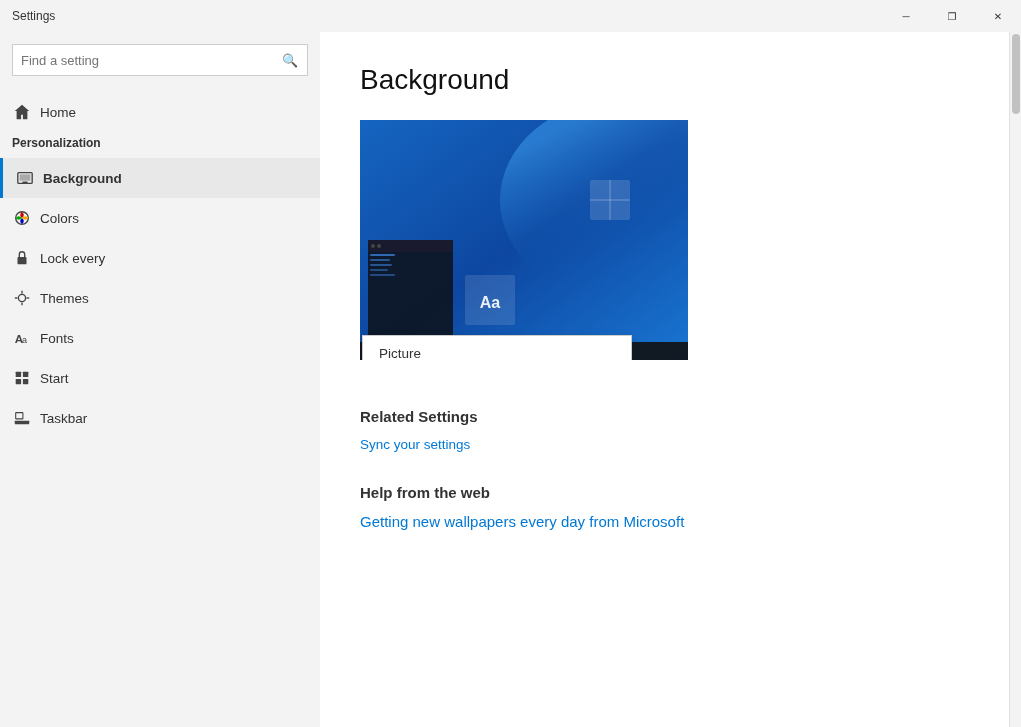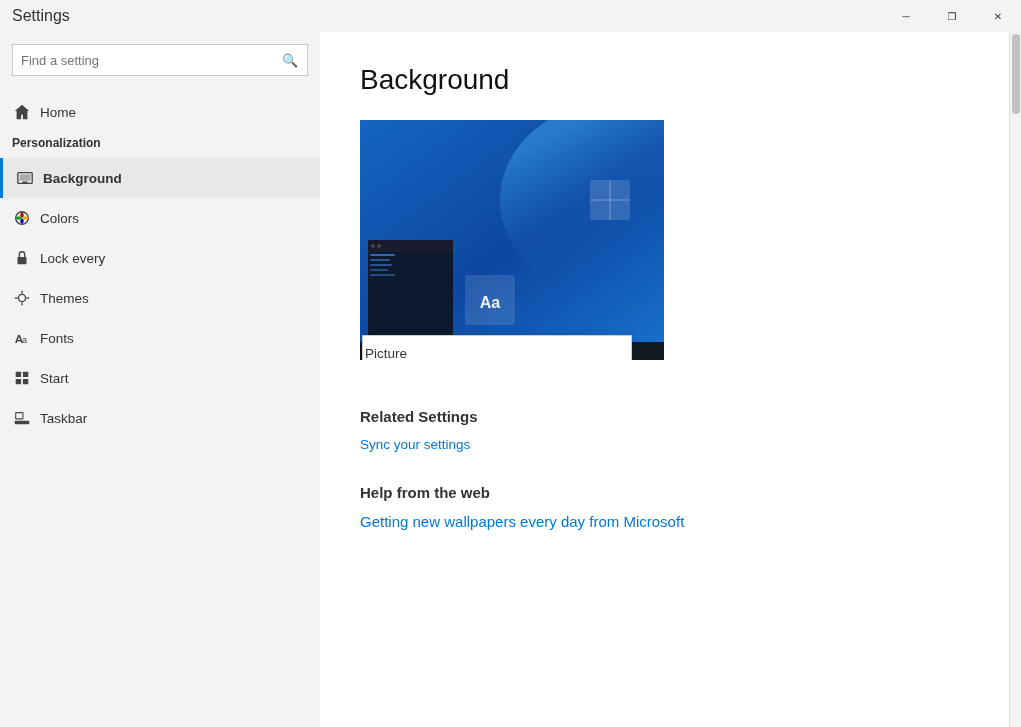--- a/index.html
+++ b/index.html
@@ -17,21 +17,21 @@
     .title-bar {
       background: #f3f3f3;
       display: flex;
       align-items: center;
       justify-content: space-between;
       height: 32px;
       padding: 0 0 0 12px;
       flex-shrink: 0;
     }
     .title-bar-title {
-      font-size: 16px;
+      font-size: 12px;
       color: #333;
     }
     .title-bar-controls {
       display: flex;
     }
     .title-bar-btn {
       width: 46px;
       height: 32px;
       border: none;
       background: transparent;
@@ -135,21 +135,21 @@
 
     
     .preview-container {
       width: 328px;
       height: 240px;
       margin-bottom: 0;
       position: relative;
     }
 
     .preview-image {
-      width: 304px;
+      width: 328px;
       height: 240px;
       background: linear-gradient(135deg, #1a6fc4 0%, #0e4fa8 30%, #1e7bd4 60%, #2590e0 100%);
       position: relative;
       overflow: hidden;
       display: flex;
       align-items: flex-end;
       justify-content: flex-start;
     }
 
     
@@ -160,21 +160,21 @@
     }
 
     .dropdown-menu {
       background: white;
       border: 1px solid #ccc;
       box-shadow: 0 2px 8px rgba(0,0,0,0.15);
       width: 270px;
     }
 
     .dropdown-item {
-      padding: 10px 2px;
+      padding: 10px 16px;
       font-size: 13.5px;
       color: #333;
       cursor: pointer;
     }
 
     
     .section-heading {
       font-size: 15px;
       font-weight: 600;
       color: #333;

